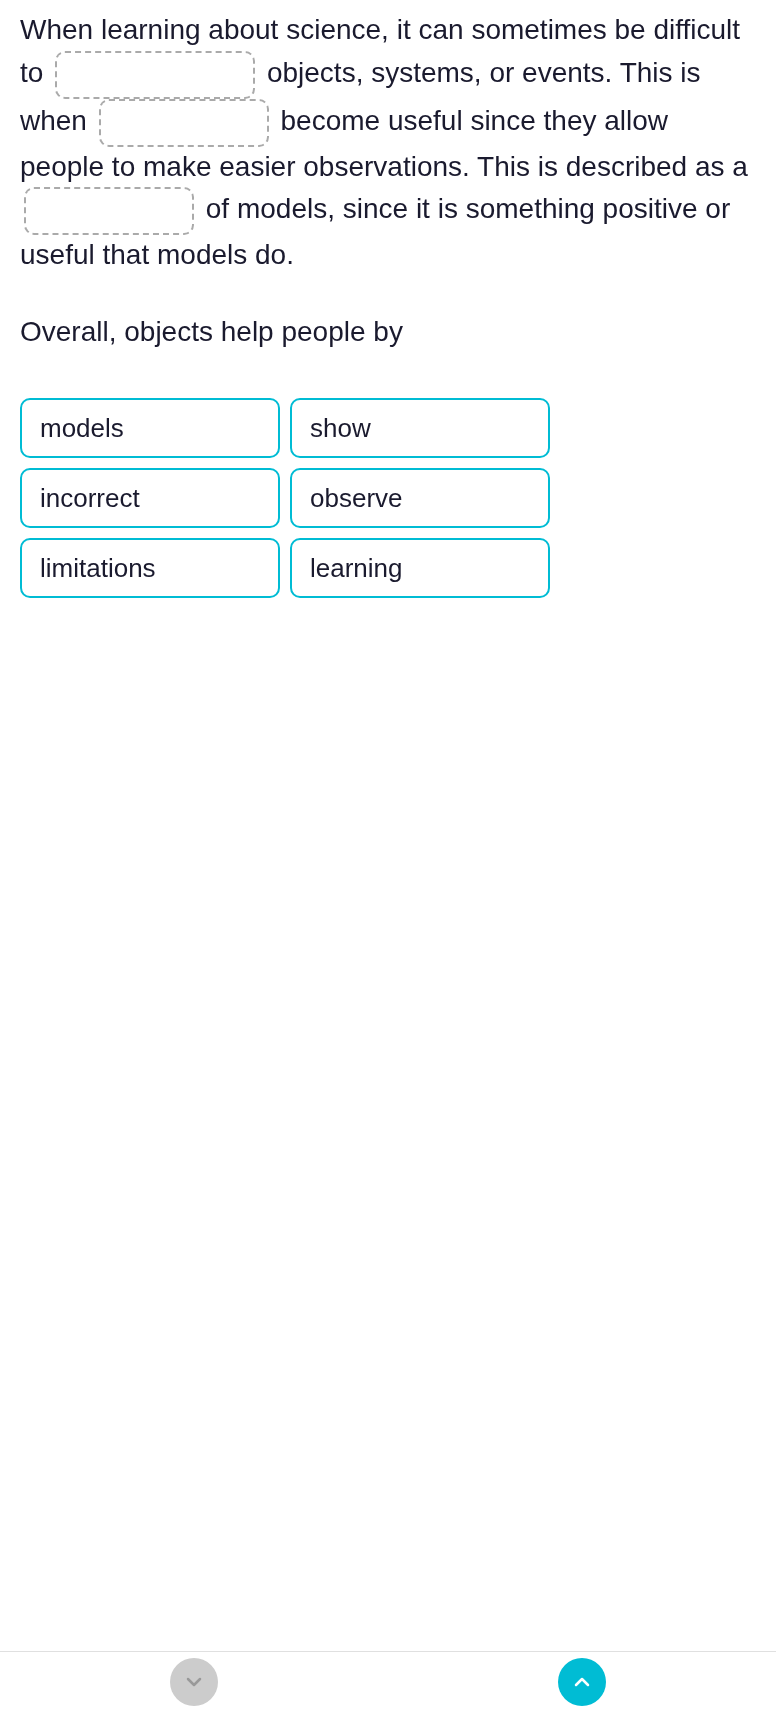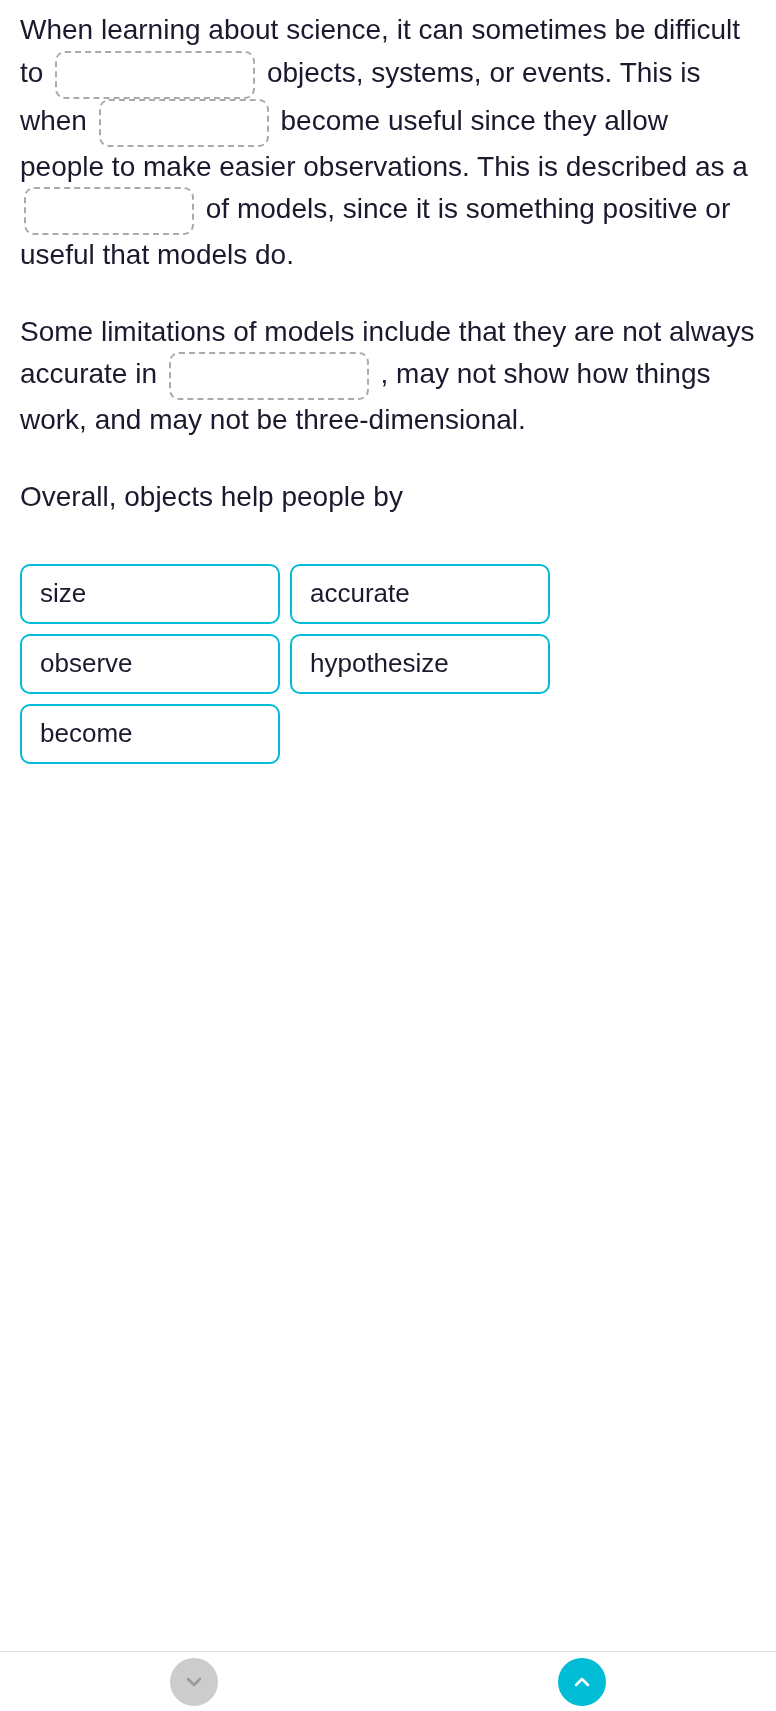--- a/index.html
+++ b/index.html
@@ -121,53 +121,49 @@
       <span>When learning about science, it can sometimes be difficult to</span>
       <span class="inline-blank wide"></span>
       <span>objects, systems, or events. This is when</span>
       <span class="inline-blank medium"></span>
       <span>become useful since they allow people to make easier observations. This is described as a</span>
       <span class="inline-blank medium"></span>
       <span>of models, since it is something positive or useful that models do.</span>
     </p>
   </div>
 
-  <div class="paragraph-block">
-    <p class="passage-text">
-      <span>Some limitations of models include that they are not always accurate in</span>
-      <span class="inline-blank wide"></span>
-      <span>, may not show how things work, and may not be three-dimensional.</span>
-    </p>
-  </div>
 
   <div class="paragraph-block">
     <p class="passage-text">Overall, objects help people by</p>
   </div>
 
   <div class="word-bank-section">
     <div class="word-bank-grid">
 
       <div class="word-tile">
-        <span>size</span>
+        <span>models</span>
+      </div>
+      <div class="word-tile">
+        <span>show</span>
       </div>
 
 
       <div class="word-tile">
-        <span>accurate</span>
+        <span>incorrect</span>
       </div>
 
       <div class="word-tile">
         <span>observe</span>
       </div>
       <div class="word-tile">
-        <span>hypothesize</span>
+        <span>limitations</span>
       </div>
 
       <div class="word-tile">
-        <span>become</span>
+        <span>learning</span>
       </div>
     </div>
   </div>
 
 </div>
 
 <div class="bottom-nav">
   <div class="nav-arrow down">
     <svg width="24" height="24" viewBox="0 0 24 24" fill="none">
       <path d="M6 9l6 6 6-6" stroke="#999" stroke-width="2.5" stroke-linecap="round" stroke-linejoin="round"></path>

